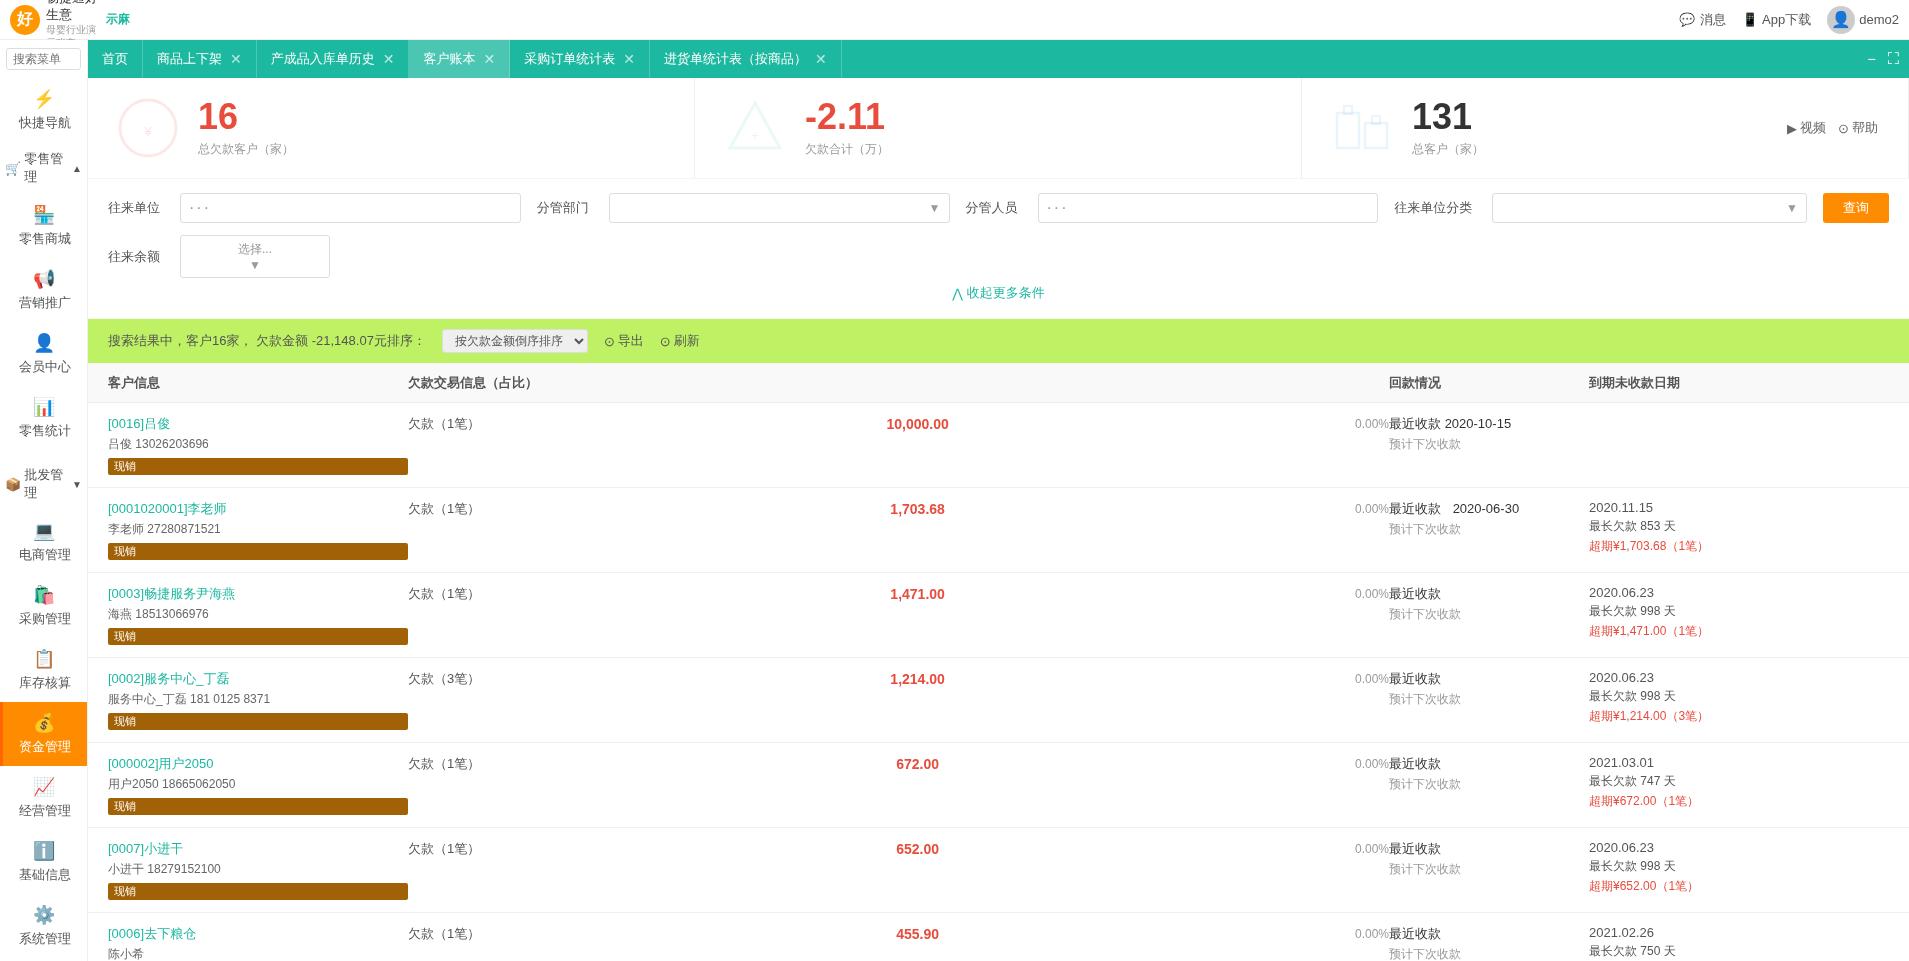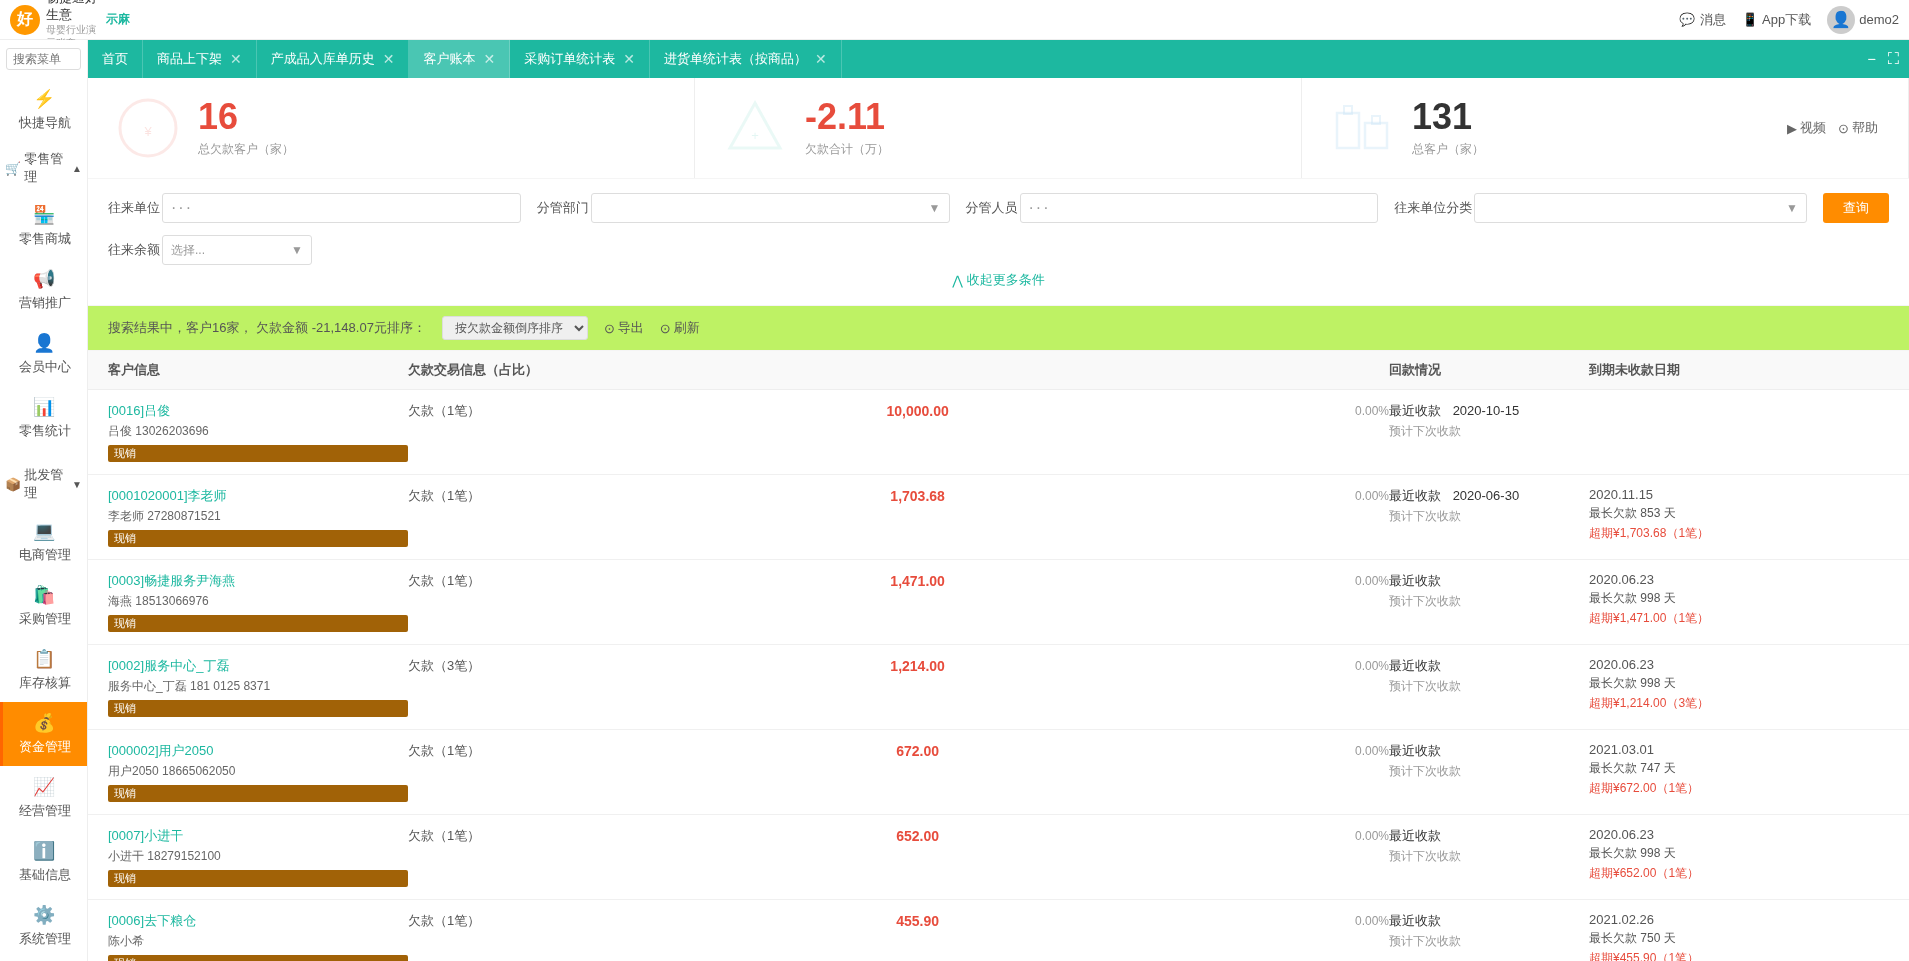--- a/index.html
+++ b/index.html
@@ -47,21 +47,21 @@
     .stat-icon.red { color: #e74c3c; }
     .stat-value { font-size: 36px; font-weight: bold; line-height: 1; }
     .stat-value.red { color: #e74c3c; }
     .stat-label { font-size: 12px; color: #999; margin-top: 6px; }
     .stat-card-right { margin-left: auto; display: flex; gap: 12px; font-size: 13px; color: #666; }
     .stat-card-right span { cursor: pointer; display: flex; align-items: center; gap: 3px; }
     
     
     .filter-area { background: #fff; padding: 14px 20px 10px; margin-top: 1px; }
     .filter-row { display: flex; align-items: center; gap: 16px; margin-bottom: 12px; }
-    .filter-item { display: flex; align-items: center; gap: 2px; flex: 1; }
+    .filter-item { display: flex; align-items: center; gap: 20px; flex: 1; }
     .filter-label { color: #555; white-space: nowrap; font-size: 13px; }
     .filter-input { flex: 1; border: 1px solid #ddd; border-radius: 3px; padding: 5px 8px; font-size: 13px; outline: none; display: flex; align-items: center; justify-content: space-between; cursor: pointer; min-height: 30px; }
     .filter-dots { color: #999; font-size: 16px; letter-spacing: 2px; }
     .filter-arrow { color: #999; font-size: 12px; }
     .collapse-btn { display: flex; align-items: center; justify-content: center; color: #1db8a0; font-size: 13px; cursor: pointer; gap: 4px; padding: 6px 0; }
     .search-btn { background: #ff8c00; color: #fff; border: none; border-radius: 3px; padding: 6px 20px; font-size: 13px; cursor: pointer; }
     
     
     .results-bar { display: flex; align-items: center; justify-content: flex-start; padding: 10px 20px; background: #bef264; margin-top: 1px; font-size: 13px; }
     .results-info { color: #555; }
@@ -309,21 +309,21 @@
               <div class="filter-input">
                 <span></span>
                 <span class="filter-arrow">▼</span>
               </div>
             </div>
             <button class="search-btn">查询</button>
           </div>
           <div class="filter-row" style="margin-bottom: 0;">
             <div class="filter-item">
               <span class="filter-label">往来余额</span>
-              <div class="filter-input" style="max-width:150px;">
+              <div class="filter-input" style="max-width:150px;flex-direction:column;">
                 <span style="color:#999; font-size:12px;">选择...</span>
                 <span class="filter-arrow">▼</span>
               </div>
             </div>
           </div>
           <div class="collapse-btn">
             <span>⋀</span>
             <span>收起更多条件</span>
           </div>
         </div>
@@ -367,21 +367,21 @@
             <div class="debt-info">
               <div class="debt-row">
                 <span class="debt-count">欠款（1笔）</span>
                 <span class="debt-amount">10,000.00</span>
                 <span class="debt-ratio">0.00%</span>
               </div>
             </div>
             <div class="recovery-info">
               <div>
                 <span>最近收款</span>
-                <span style="margin-left:8px;">2020-10-15</span>
+                <span style="">2020-10-15</span>
               </div>
               <span class="recovery-next">预计下次收款</span>
             </div>
           </div>
 
           <div class="table-row">
             <div class="customer-info">
               <a class="customer-name">
                 <span>[0001020001]</span><span>李老师</span>
               </a>

